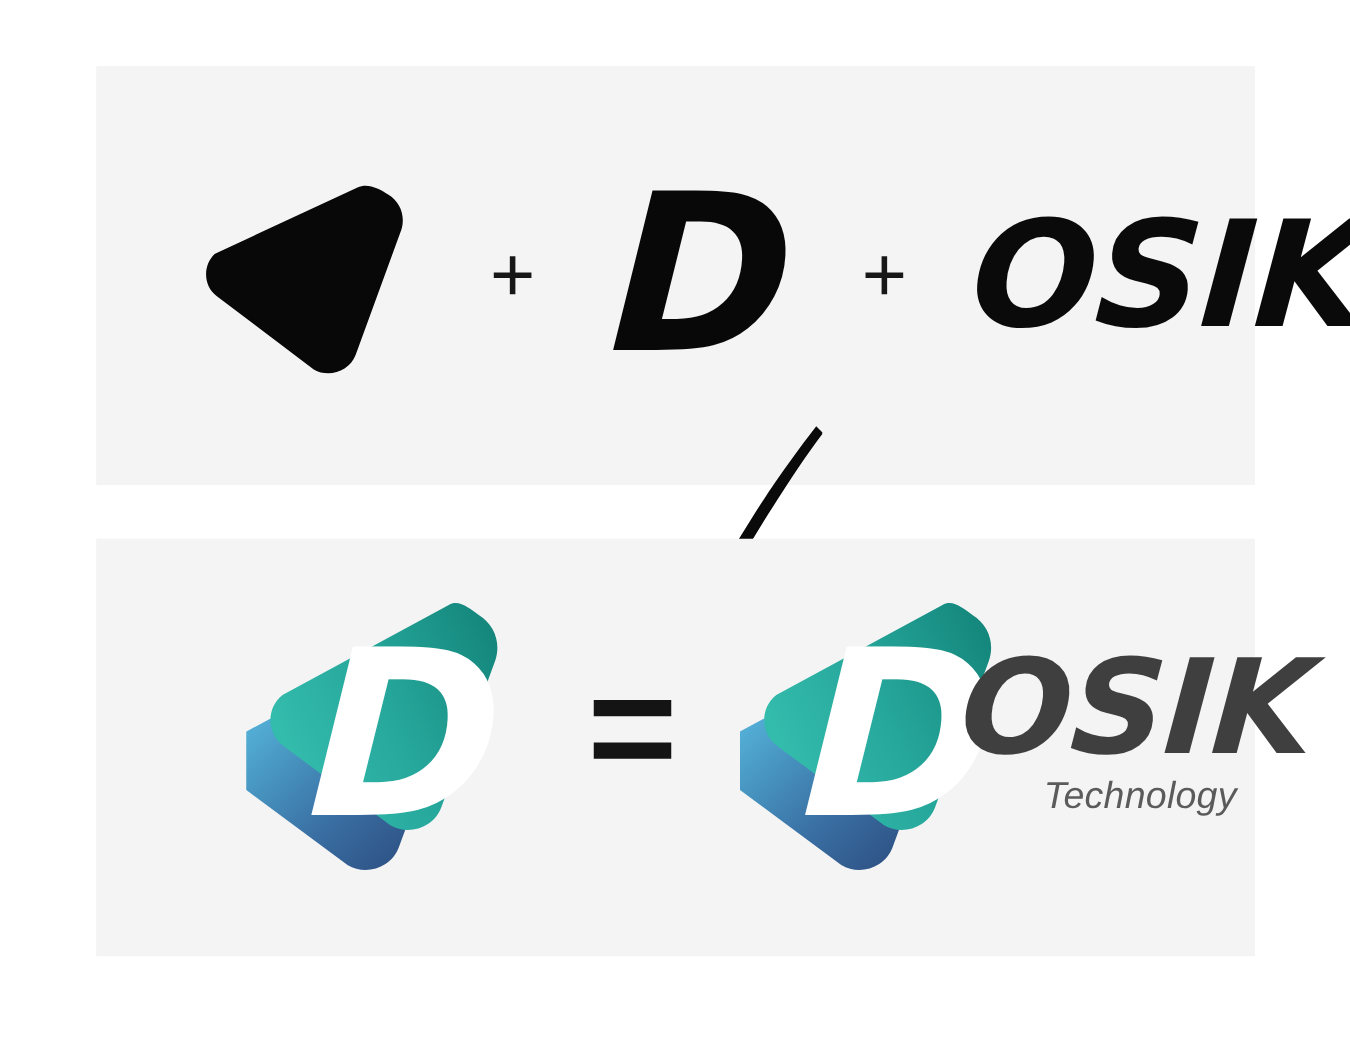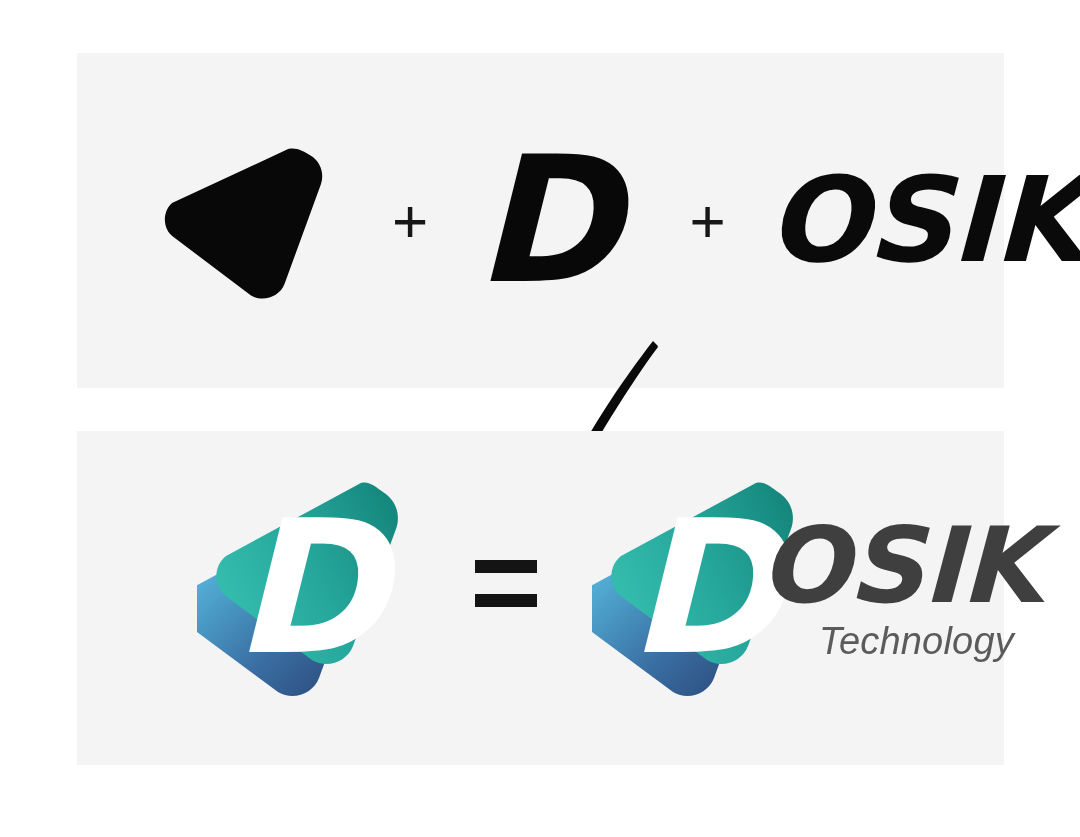--- a/index.html
+++ b/index.html
@@ -165,23 +165,23 @@
     font-weight: bold;
     font-style: italic;
     color: #3f3f3f;
     line-height: 0.92;
     letter-spacing: -1px;
     font-family: "DejaVu Sans", sans-serif;
     transform: skewX(-4deg);
   }
   .word-technology {
     position: absolute;
-    left: 50px;
+    left: 66px;
     top: 102px;
-    font-size: 38px;
+    font-size: 30px;
     font-weight: 400;
     font-style: italic;
     color: #5b5b5b;
     letter-spacing: 0.2px;
     font-family: "Liberation Sans", sans-serif;
     white-space: nowrap;
   }
 </style>
 </head>
 <body>

